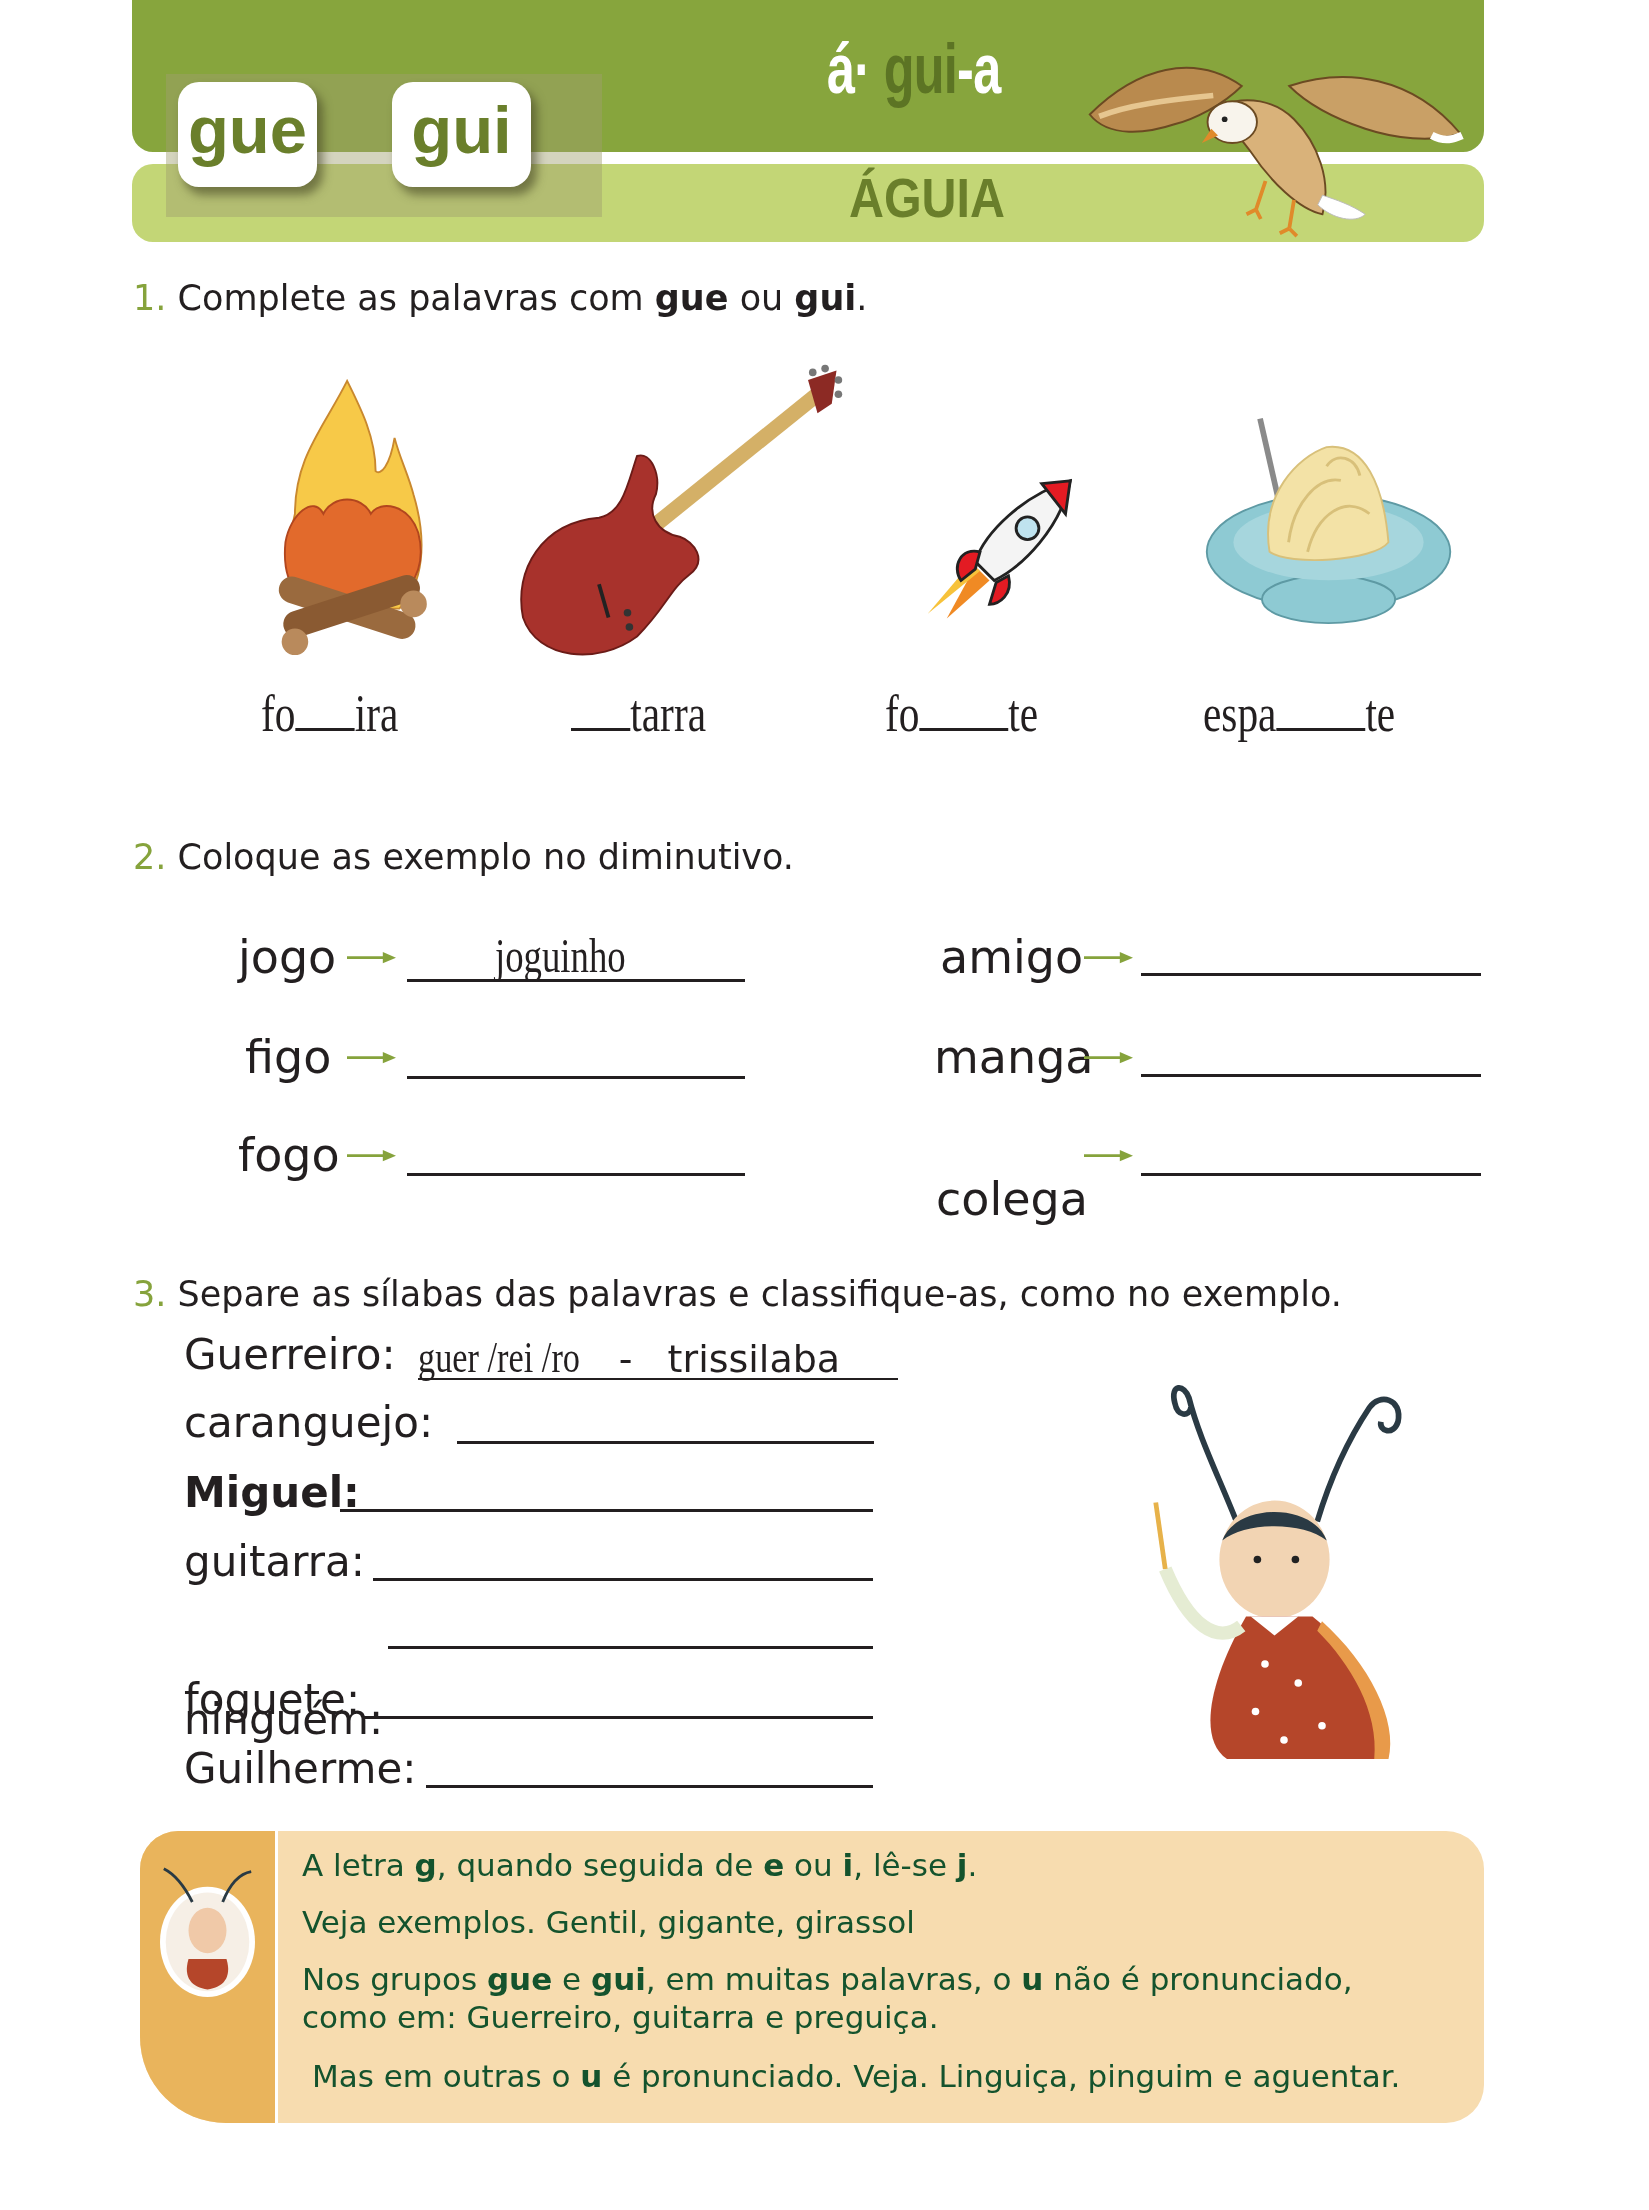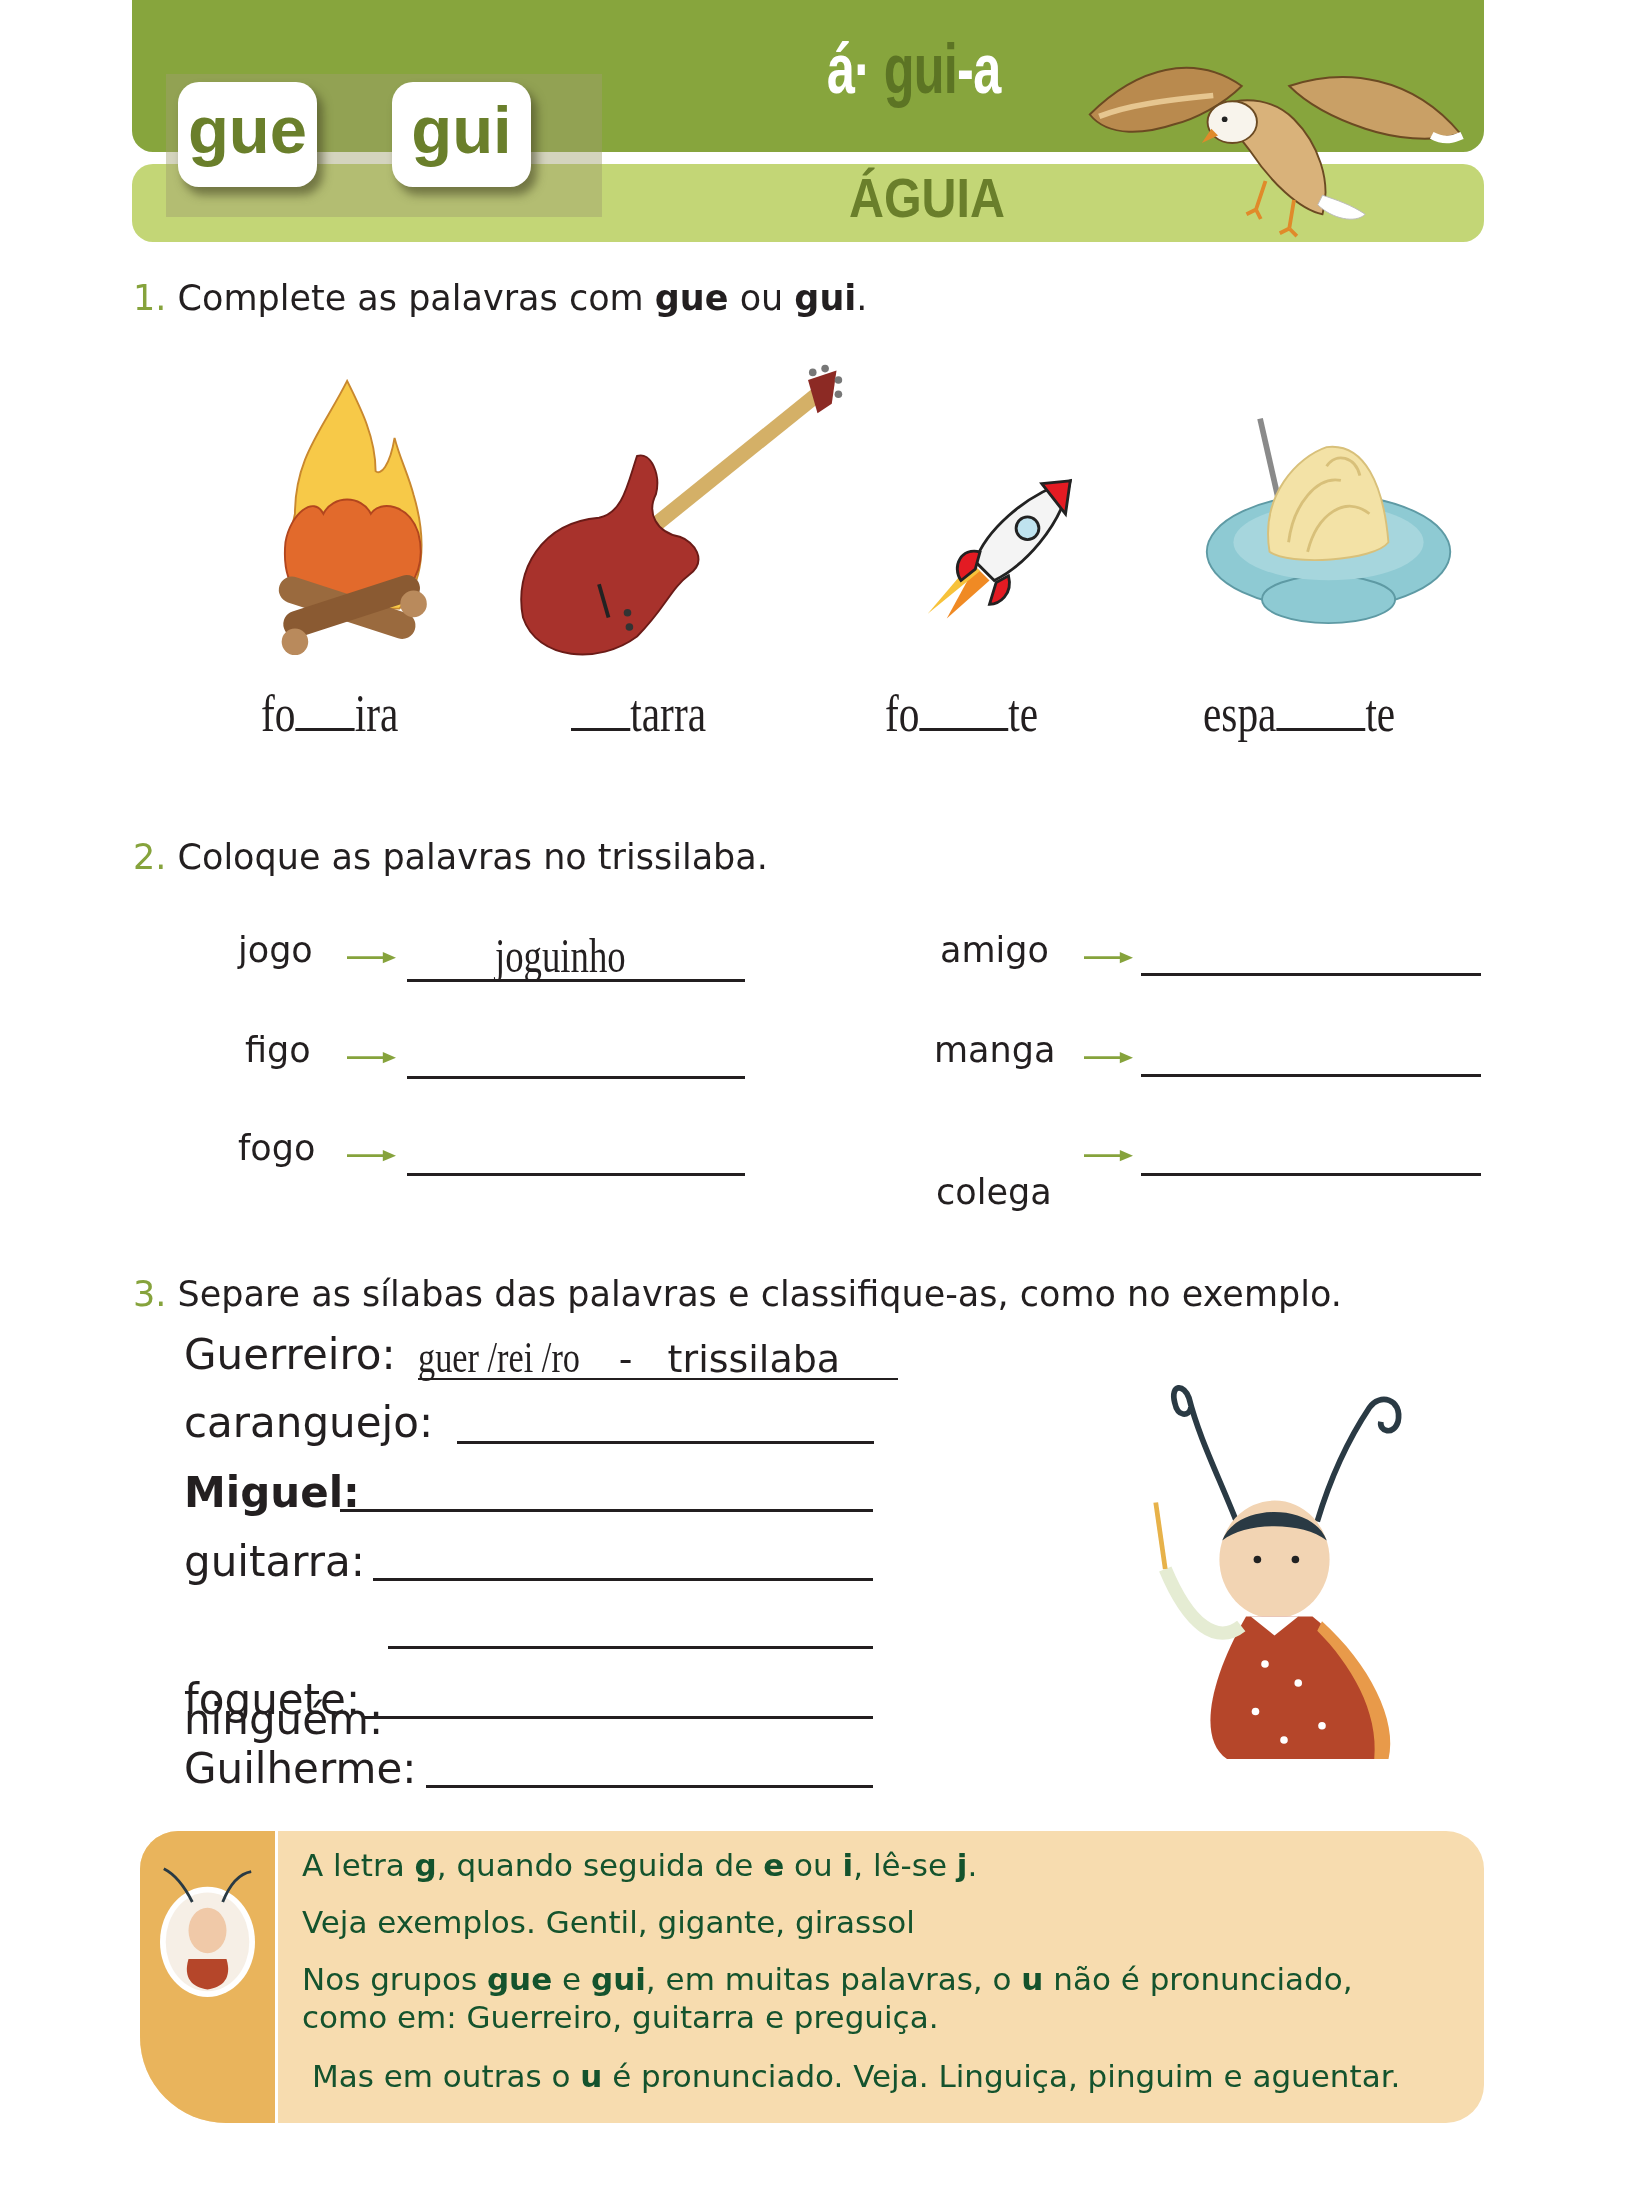--- a/index.html
+++ b/index.html
@@ -30,21 +30,21 @@
   .instr .num { color: #86a33c; }
   .instr b { font-weight: bold; }
 
   
   .pic { position: absolute; }
   .word-fill { position: absolute; top: 683px; font-family: "Liberation Serif", serif; font-size: 53px; color: #231f20;
                transform: scaleX(0.78); transform-origin: left top; white-space: nowrap; }
   .blank { display: inline-block; border-bottom: 3.8px solid #231f20; height: 42px; vertical-align: baseline; }
 
   
-  .dim-word { position: absolute; font-size: 35px; color: #231f20; white-space: nowrap; }
+  .dim-word { position: absolute; font-size: 46px; color: #231f20; white-space: nowrap; }
   .arrow { position: absolute; width: 49px; height: 13.3px; }
   .line { position: absolute; border-bottom: 3.8px solid #231f20; height: 3.8px; }
   .hand { position: absolute; font-family: "Liberation Serif", serif; font-size: 49px; color: #231f20;
           transform: scaleX(0.75); transform-origin: left top; white-space: nowrap; }
 
   
   .syl-label { position: absolute; left: 184px; font-size: 42px; color: #231f20; white-space: nowrap; }
   .example { position: absolute; font-size: 38px; color: #231f20; white-space: nowrap; }
   .example .hw { font-family: "Liberation Serif", serif; font-size: 44px; display:inline-block; transform: scaleX(0.78); transform-origin: left; }
   .bug { position: absolute; left: 1132px; top: 1379px; width: 323px; height: 399px; }
@@ -145,21 +145,21 @@
 </div>
 <div class="word-fill" style="left:885px;">
   <span>fo</span><span class="blank" style="width:114px;"></span><span>te</span>
 </div>
 <div class="word-fill" style="left:1203px;">
   <span>espa</span><span class="blank" style="width:114px;"></span><span>te</span>
 </div>
 
 <div class="abs instr" style="top:837px;">
   <span class="num">2.</span>
-  <span>Coloque as palavras no trissilaba.</span>
+  <span>Coloque as exemplo no diminutivo.</span>
 </div>
 
 <div class="dim-word" style="left:238px; top:930px;">jogo</div>
 <svg class="arrow" style="left:347px; top:951px;" viewBox="0 0 52 14">
     <line x1="0" y1="7" x2="40" y2="7" stroke="#86a33c" stroke-width="3"></line>
     <path d="M38 1 L52 7 L38 13 Z" fill="#86a33c"></path>
   </svg>
 <div class="line" style="left:407px; top:978px; width:338px;"></div>
 <div class="hand" style="left:495px; top:927px;">joguinho</div>
 

